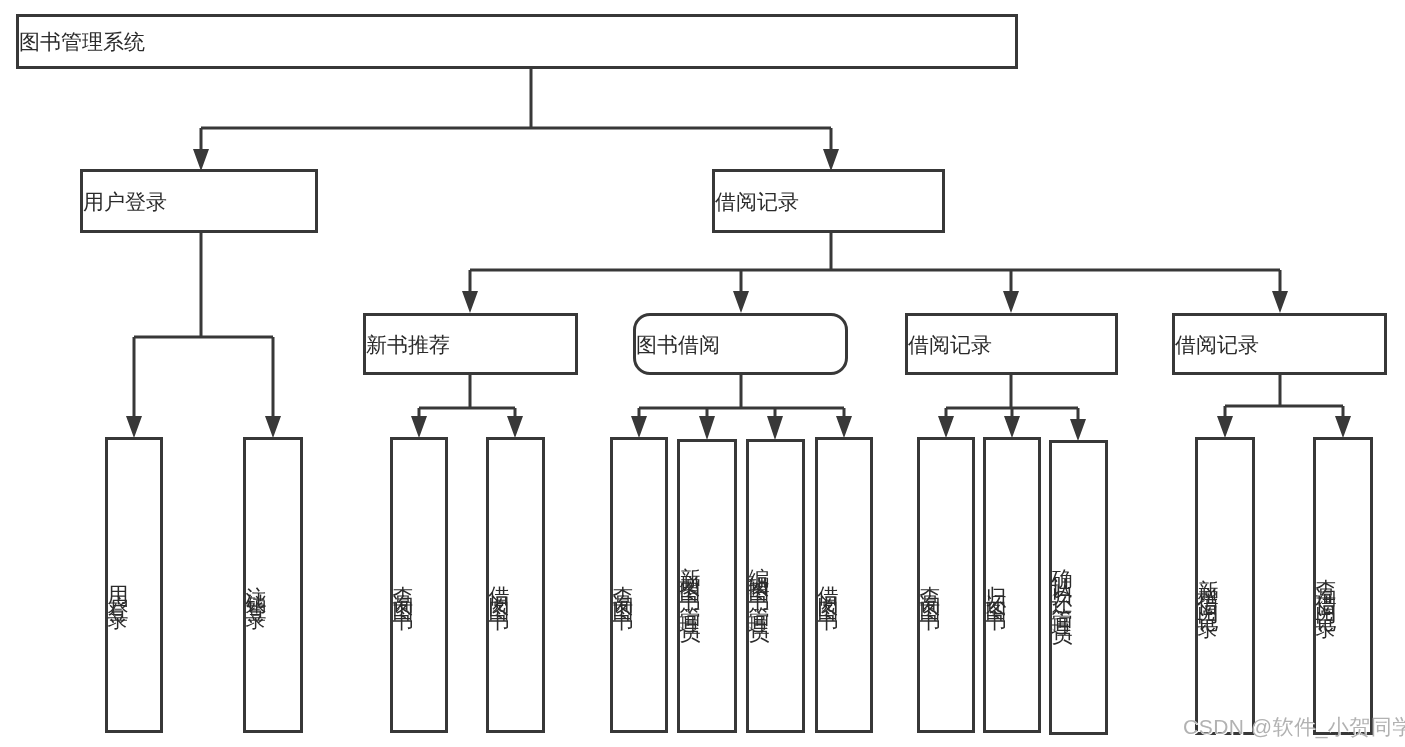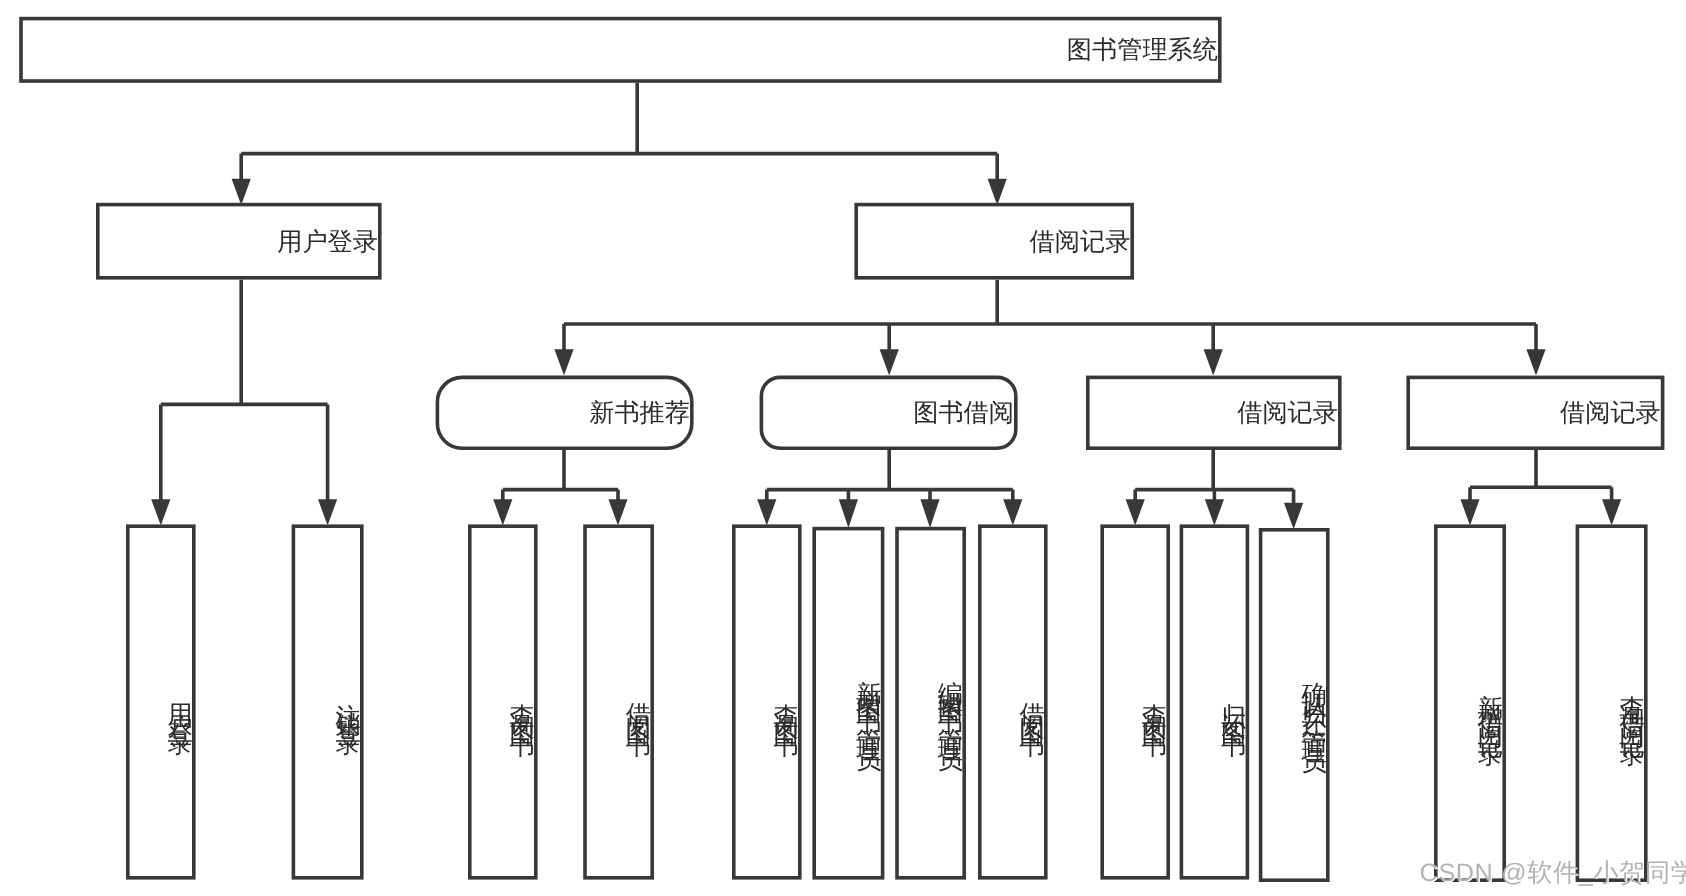--- a/index.html
+++ b/index.html
@@ -21,40 +21,40 @@
     top: 0;
     z-index: 1;
   }
   .node {
     position: absolute;
     box-sizing: border-box;
     border: 3px solid #383838;
     background: #ffffff;
     display: flex;
     align-items: center;
-    justify-content: flex-end;
+    justify-content: flex-start;
     z-index: 2;
     color: #2b2b2b;
     font-size: 21px;
     line-height: 1;
   }
   .node .lbl {
     white-space: nowrap;
   }
   .node.v .lbl {
     writing-mode: vertical-lr;
     text-orientation: mixed;
     letter-spacing: 8px;
     white-space: normal;
   }
   
   #n-root          { left: 16px;   top: 14px;  width: 1002px; height: 55px; }
   #n-user-login    { left: 80px;   top: 169px; width: 238px;  height: 64px; }
   #n-book-mgmt     { left: 712px;  top: 169px; width: 233px;  height: 64px; }
-  #n-new-book-rec  { left: 363px;  top: 313px; width: 215px;  height: 62px; border-radius: 22px; }
+  #n-new-book-rec  { left: 363px;  top: 313px; width: 215px;  height: 62px; }
   #n-book-borrow   { left: 633px;  top: 313px; width: 215px;  height: 62px; border-radius: 17px; }
   #n-current-borrow{ left: 905px;  top: 313px; width: 213px;  height: 62px; }
   #n-borrow-records{ left: 1172px; top: 313px; width: 215px;  height: 62px; }
   #n-login         { left: 105px;  top: 437px; width: 58px;   height: 296px; }
   #n-logout        { left: 243px;  top: 437px; width: 60px;   height: 296px; }
   #n-nbr-query     { left: 390px;  top: 437px; width: 58px;   height: 296px; }
   #n-nbr-borrow    { left: 486px;  top: 437px; width: 59px;   height: 296px; }
   #n-bb-query      { left: 610px;  top: 437px; width: 58px;   height: 296px; }
   #n-bb-add        { left: 677px;  top: 439px; width: 60px;   height: 294px; }
   #n-bb-edit       { left: 746px;  top: 439px; width: 59px;   height: 294px; }

